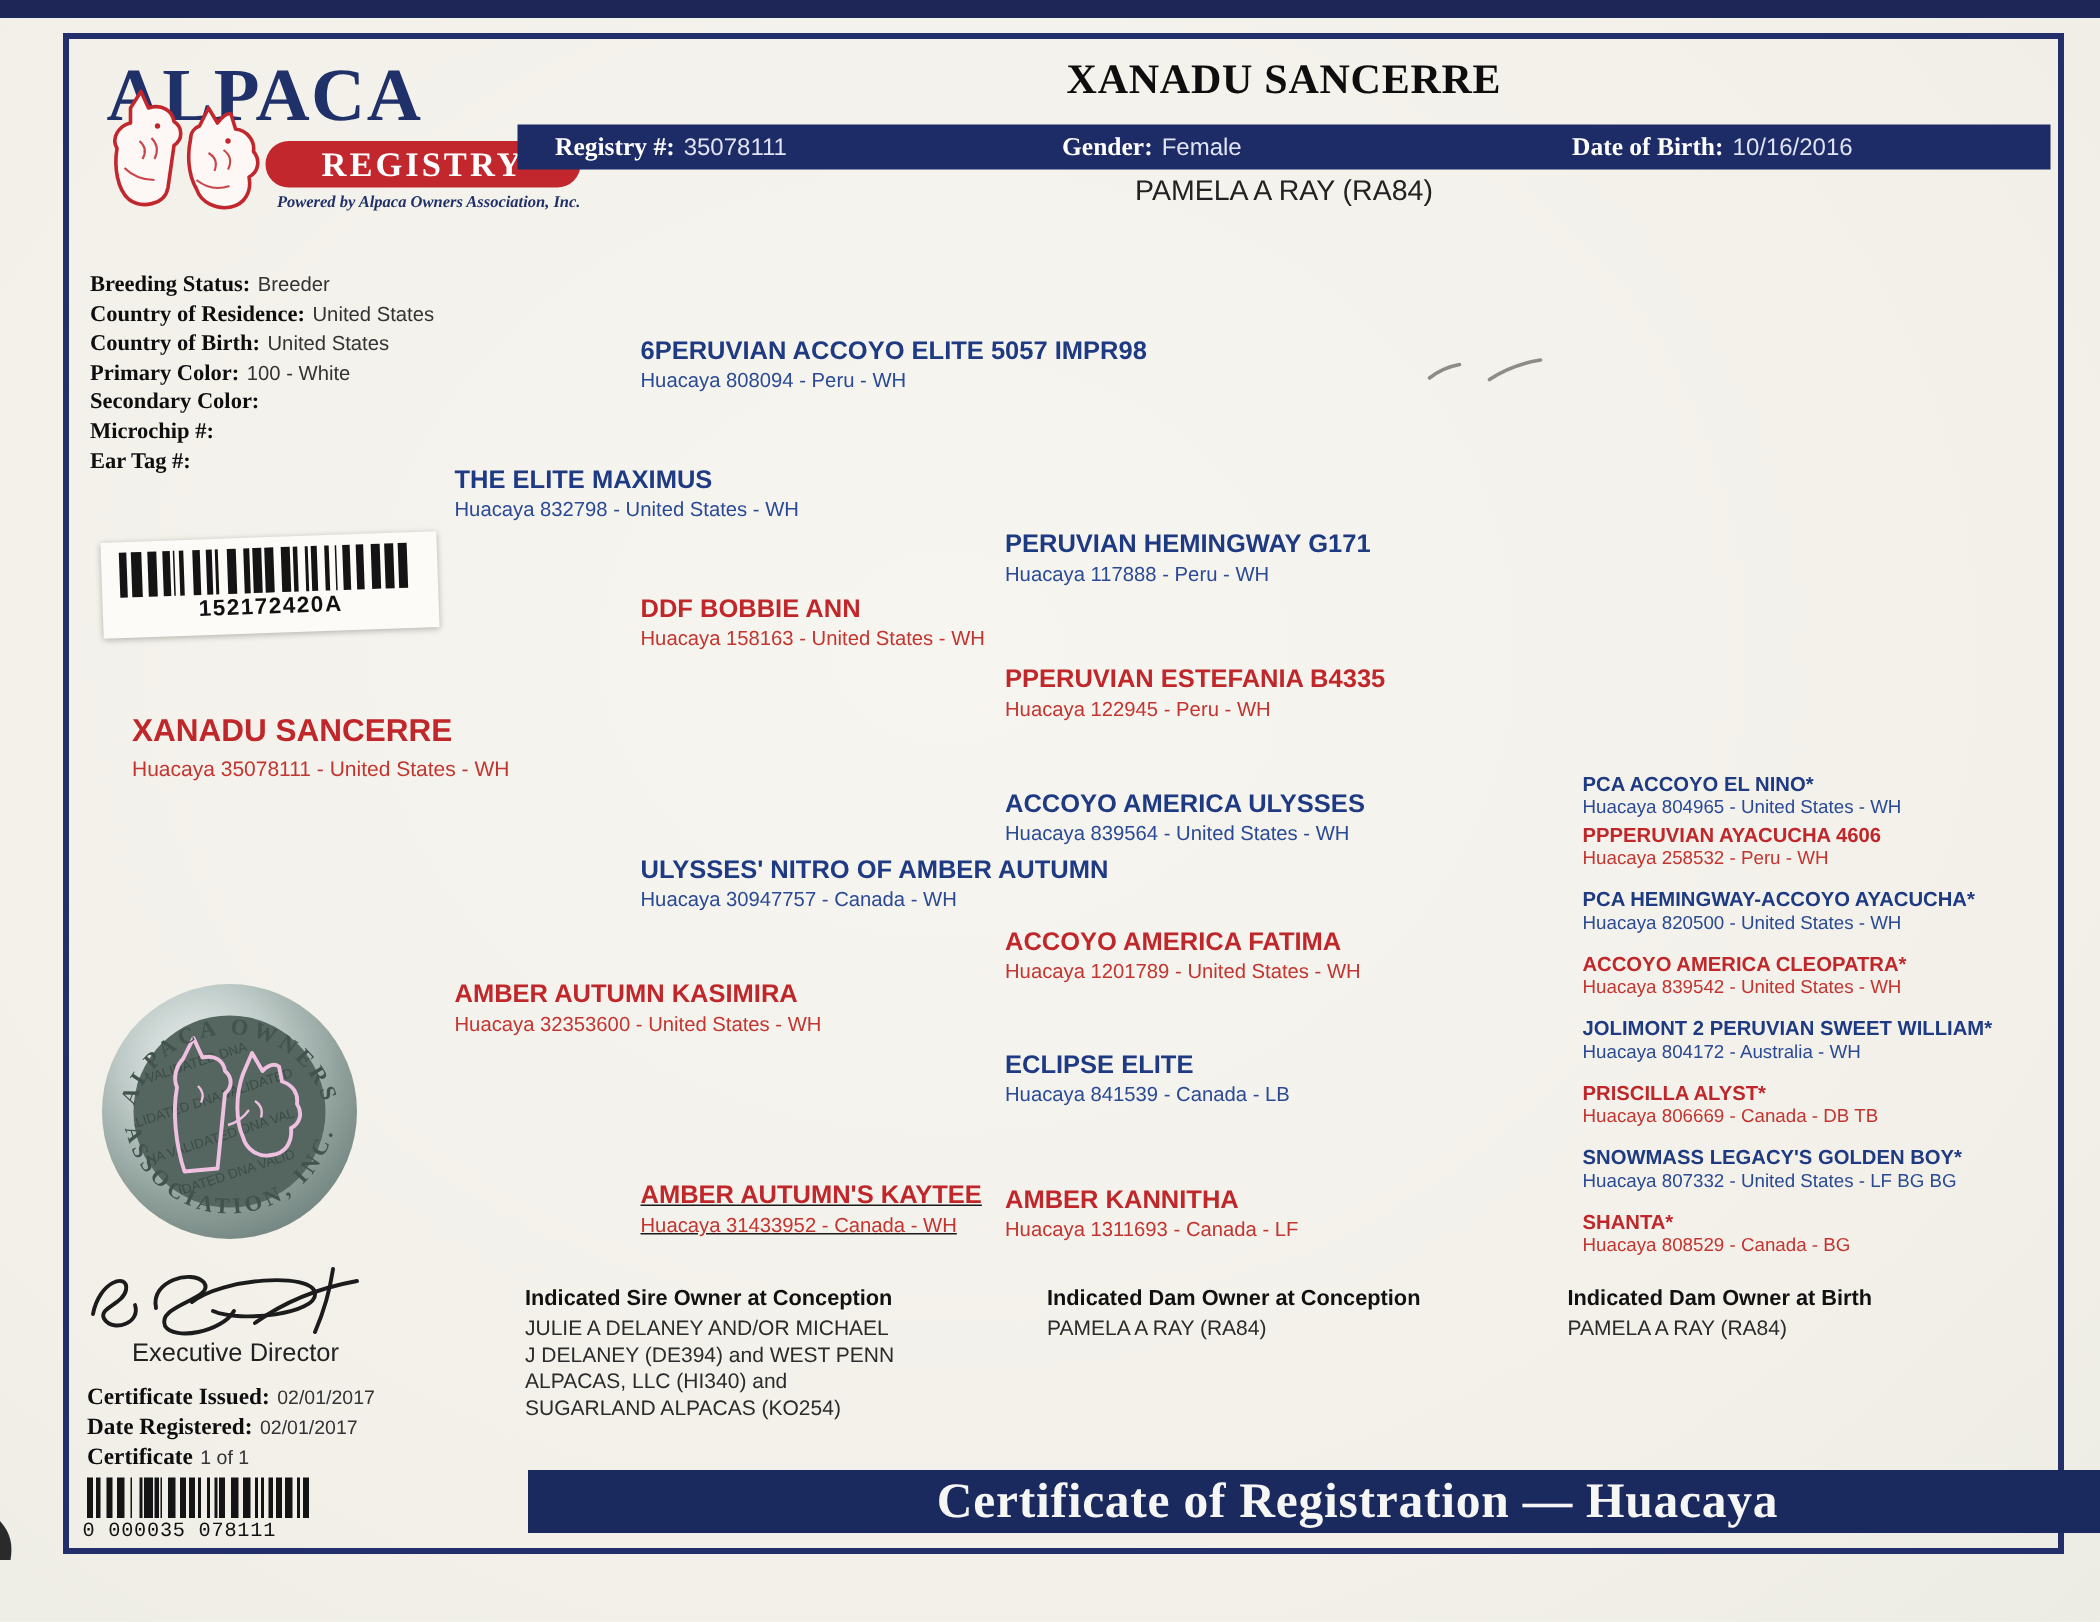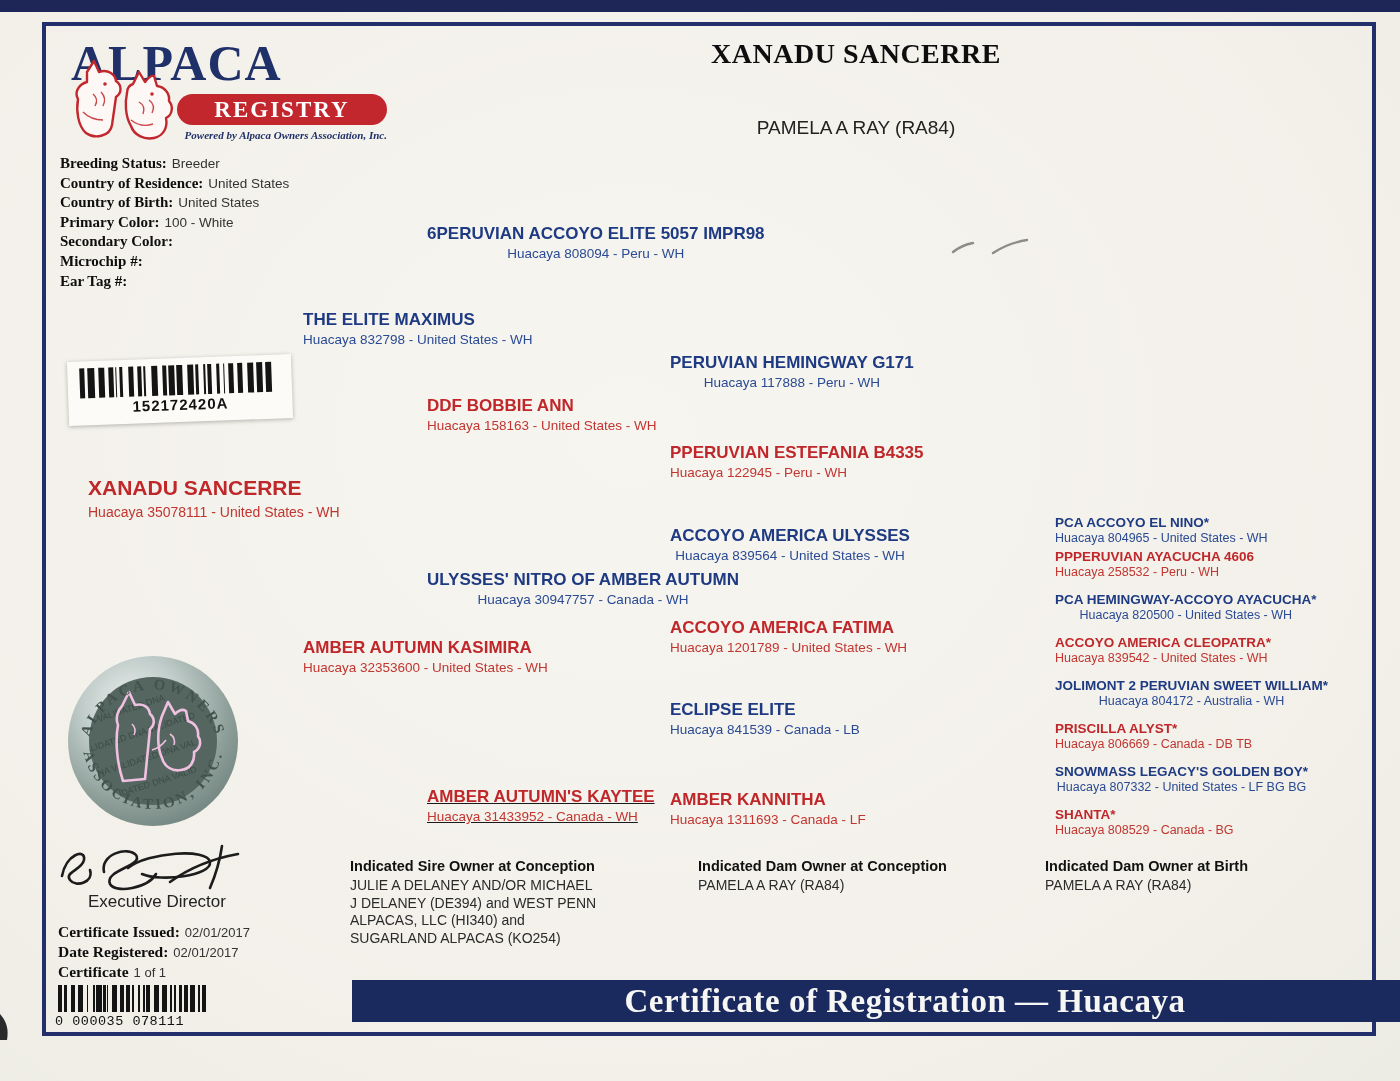--- a/index.html
+++ b/index.html
@@ -28,21 +28,21 @@
   .title { position:absolute; left:345px; top:38px; width:1022px; text-align:center;
            font:bold 28px "Liberation Serif", serif; color:#0e0e0e; letter-spacing:.5px; }
   .hbar { position:absolute; left:345px; top:83px; width:1022px; height:30px; background:#1d2b67; }
   .hfield { position:absolute; top:0; height:30px; line-height:30px; white-space:nowrap; }
   .hfield b { font:bold 17px/30px "Liberation Serif", serif; color:#ffffff; }
   .hfield span { font:16px/30px "Liberation Sans", sans-serif; color:#dfe3f2; margin-left:6px; }
   .owner-line { position:absolute; left:345px; top:117px; width:1022px; text-align:center;
                 font:19px "Liberation Sans", sans-serif; color:#222; }
 
   
-  .info { position:absolute; left:60px; top:153px; }
+  .info { position:absolute; left:60px; top:180px; }
   .info-row { line-height:19.6px; white-space:nowrap; }
   .info-row b { font:bold 15px "Liberation Serif", serif; color:#0e0e0e; }
   .info-row span { font:13.5px "Liberation Sans", sans-serif; color:#333; margin-left:5px; }
 
   
   .sticker { position:absolute; left:68px; top:358px; width:224px; height:64px; background:#fcfbf7;
              transform:rotate(-2deg); box-shadow:0 1px 4px rgba(0,0,0,.28); }
   .sticker .bars { position:absolute; left:12px; right:12px; top:7px; height:30px; }
   .sticker .num { position:absolute; left:0; right:0; top:38px; text-align:center;
                   font:bold 15px "Liberation Sans", sans-serif; letter-spacing:1px; color:#111; }
@@ -51,21 +51,21 @@
 
   
   .ped { position:absolute; white-space:nowrap; }
   .ped .ped-name { font:bold 17px "Liberation Sans", sans-serif; }
   .ped .ped-detail { font:13.5px "Liberation Sans", sans-serif; margin-top:2px; }
   .ped.lg .ped-name { font-size:21px; }
   .ped.lg .ped-detail { font-size:14px; margin-top:4px; }
   .ped.sm .ped-name { font-size:13.5px; }
   .ped.sm .ped-detail { font-size:12.5px; margin-top:1px; }
   .ped.blue .ped-name { color:#1e3a82; }
-  .ped.blue .ped-detail { color:#2a4a94;text-align:center; }
+  .ped.blue .ped-detail { color:#2a4a94; }
   .ped.red .ped-name { color:#c0272a; }
   .ped.red .ped-detail { color:#c23530; }
 
   
   .seal { position:absolute; left:66px; top:654px; width:174px; height:174px; }
 
   
   .sig { position:absolute; left:52px; top:842px; }
   .sig-title { position:absolute; left:88px; top:892px; font:17px "Liberation Sans", sans-serif; color:#222; }
   .meta { position:absolute; left:58px; top:922px; }
@@ -105,20 +105,31 @@
       </g>
       <g stroke="#c1272d" stroke-width="1.4" fill="none" opacity=".85">
         <path d="M40 36 q6 5 2 12 M48 34 q6 6 2 14 M86 44 q7 4 4 12 M96 42 q7 5 3 13 M30 54 q8 8 20 8 M78 62 q10 8 22 4"></path>
       </g>
       <circle cx="52" cy="26" r="1.8" fill="#c1272d"></circle>
       <circle cx="99" cy="36" r="1.8" fill="#c1272d"></circle>
     </svg>
   </div>
 
   <div class="title">XANADU SANCERRE</div>
+  <div class="hbar">
+    <div class="hfield" style="left:25px">
+      <b>Registry #:</b><span>35078111</span>
+    </div>
+    <div class="hfield" style="left:363px">
+      <b>Gender:</b><span>Female</span>
+    </div>
+    <div class="hfield" style="left:703px">
+      <b>Date of Birth:</b><span>10/16/2016</span>
+    </div>
+  </div>
   <div class="owner-line">PAMELA A RAY (RA84)</div>
 
   <div class="info">
       <div class="info-row"><b>Breeding Status:</b><span>Breeder</span></div>
       <div class="info-row"><b>Country of Residence:</b><span>United States</span></div>
       <div class="info-row"><b>Country of Birth:</b><span>United States</span></div>
       <div class="info-row"><b>Primary Color:</b><span>100 - White</span></div>
       <div class="info-row"><b>Secondary Color:</b><span></span></div>
       <div class="info-row"><b>Microchip #:</b><span></span></div>
       <div class="info-row"><b>Ear Tag #:</b><span></span></div>
@@ -184,21 +195,21 @@
         <div class="ped-detail">Huacaya 839564 - United States - WH</div>
       </div>
       <div class="ped blue md" style="left: 427px; top: 570px;">
         <div class="ped-name">ULYSSES' NITRO OF AMBER AUTUMN</div>
         <div class="ped-detail">Huacaya 30947757 - Canada - WH</div>
       </div>
       <div class="ped red md" style="left: 670px; top: 618px;">
         <div class="ped-name">ACCOYO AMERICA FATIMA</div>
         <div class="ped-detail">Huacaya 1201789 - United States - WH</div>
       </div>
-      <div class="ped red md" style="left: 303px; top: 638px;">
+      <div class="ped red md" style="left: 303px; top: 653px;">
         <div class="ped-name">AMBER AUTUMN KASIMIRA</div>
         <div class="ped-detail">Huacaya 32353600 - United States - WH</div>
       </div>
       <div class="ped blue md" style="left: 670px; top: 700px;">
         <div class="ped-name">ECLIPSE ELITE</div>
         <div class="ped-detail">Huacaya 841539 - Canada - LB</div>
       </div>
       <div class="ped red md" style="left: 427px; top: 787px; text-decoration: underline;">
         <div class="ped-name">AMBER AUTUMN'S KAYTEE</div>
         <div class="ped-detail">Huacaya 31433952 - Canada - WH</div>

